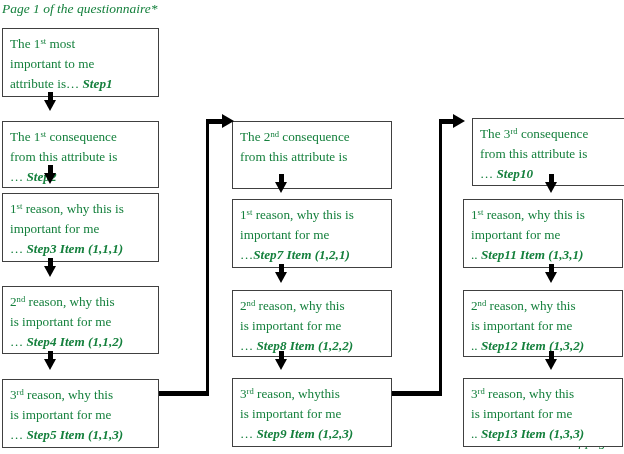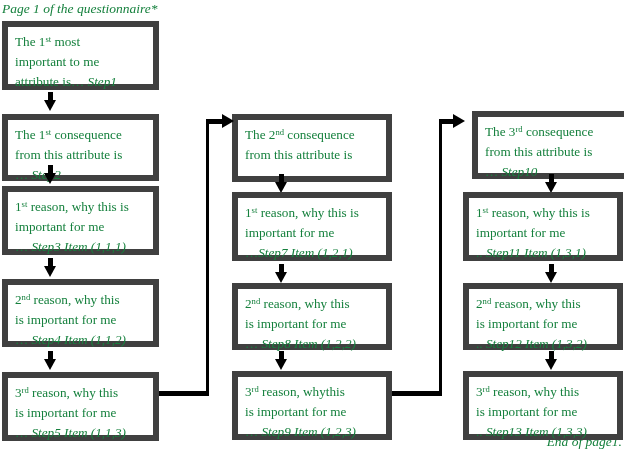--- a/index.html
+++ b/index.html
@@ -24,36 +24,37 @@
     font-size: 13.5px;
     line-height: 16px;
     white-space: nowrap;
   }
   #header-caption { left: 2px; top: 1px; }
   #footer-caption { right: 2px; top: 434px; }
 
   .box {
     position: absolute;
     box-sizing: border-box;
-    border: 6px solid #404040;
+    border: 1px solid #404040;
     background: #ffffff;
     padding: 5px 0 0 7px;
+    margin-top: 7px;
   }
   .box .line {
     font-size: 13.2px;
     line-height: 20px;
     white-space: nowrap;
   }
   .box .line sup {
     font-size: 8.6px;
     vertical-align: 4.5px;
     line-height: 0;
   }
   .box .step {
-    font-weight: normal;
+    font-weight: bold;
     font-style: italic;
   }
 
   
   .varrow {
     position: absolute;
     width: 13px;
     height: 19px;
   }
   .varrow .shaft {

